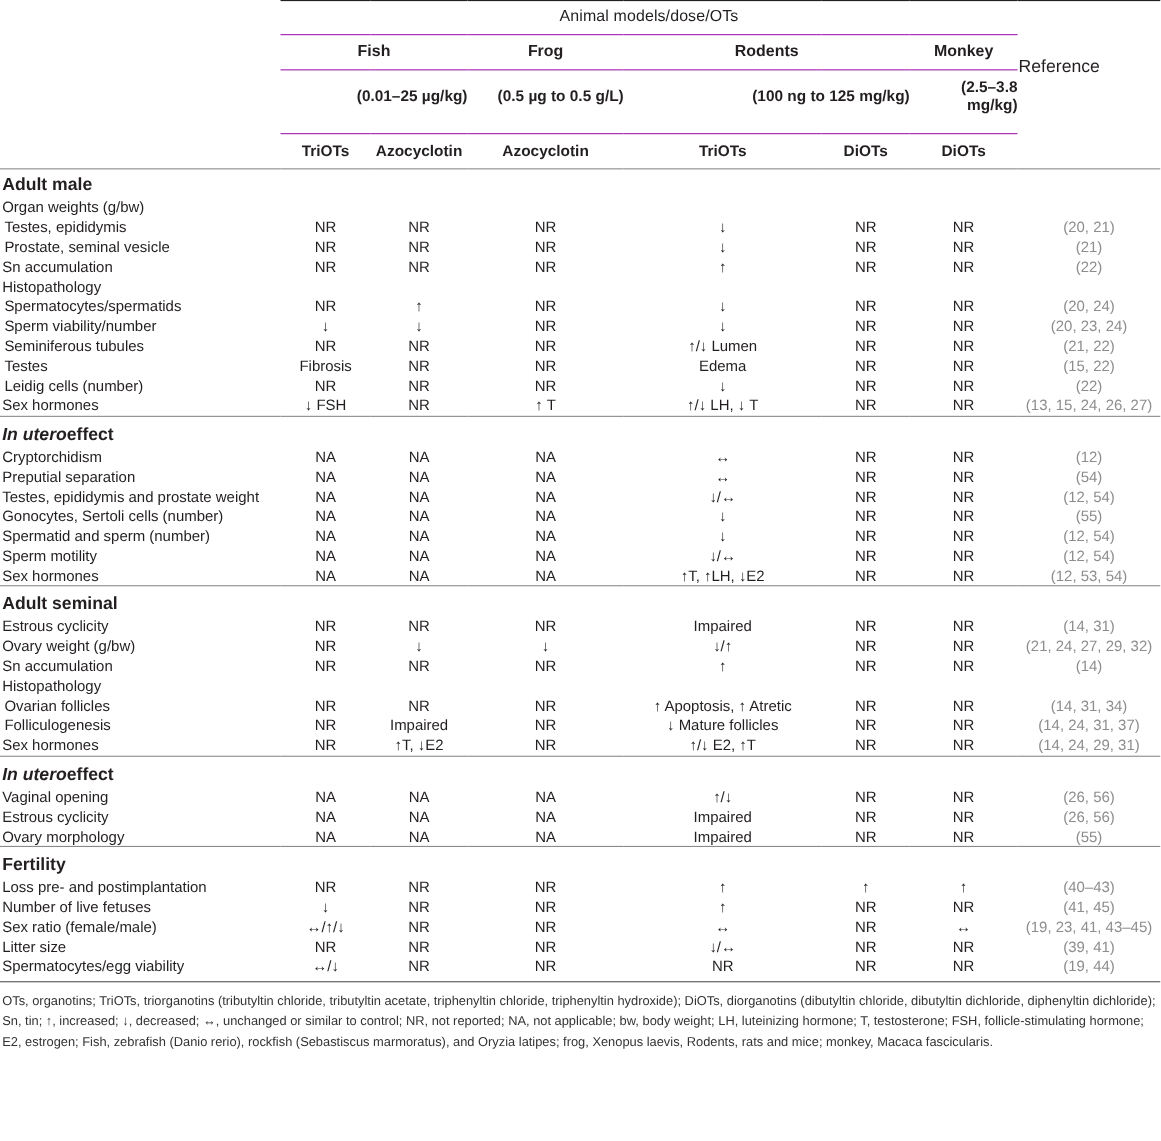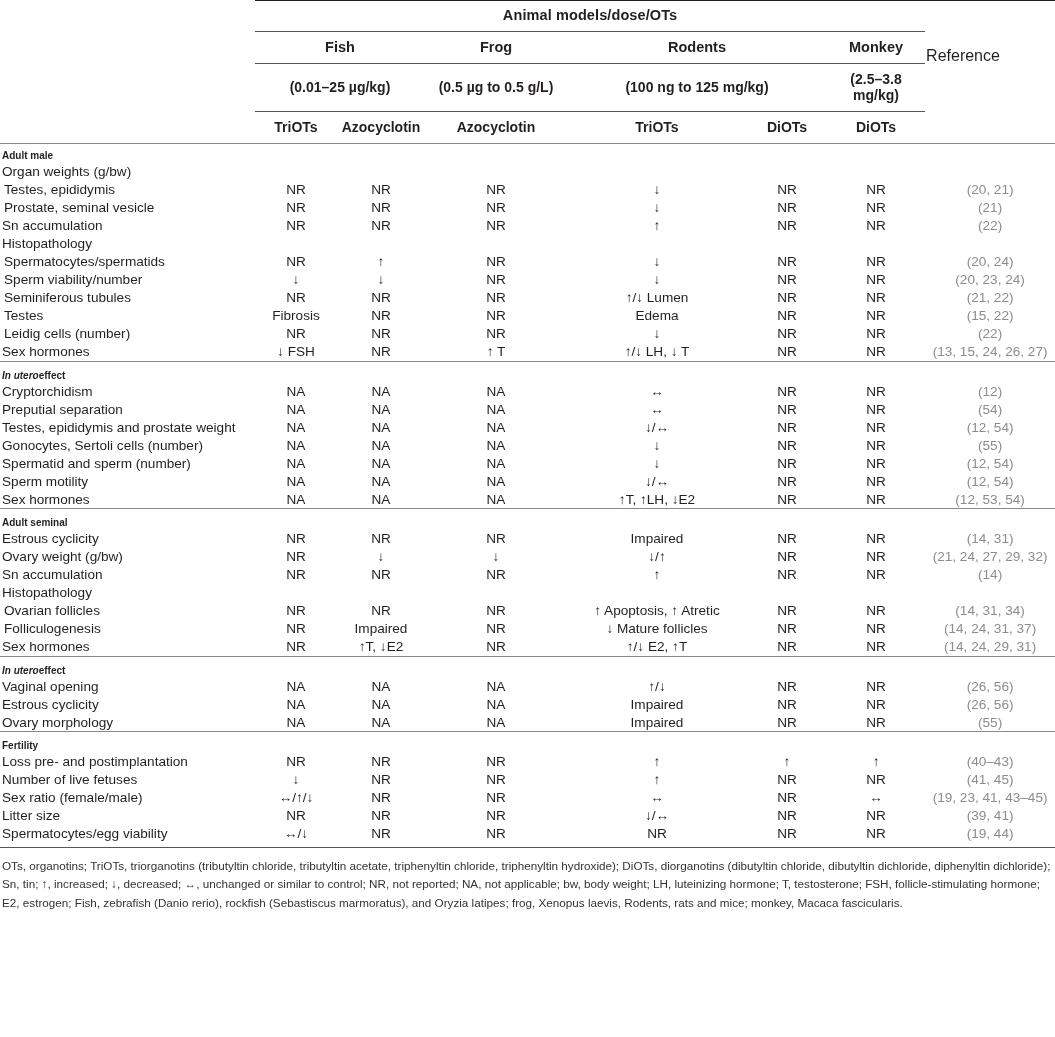--- a/index.html
+++ b/index.html
@@ -27,59 +27,59 @@
   col.c-triots { width: 82px; }
   col.c-azoc   { width: 88px; }
   col.c-frogaz { width: 142px; }
   col.c-rtri   { width: 180px; }
   col.c-rdi    { width: 80px; }
   col.c-monk   { width: 98px; }
   col.c-ref    { width: 130px; }
   .grouptitle {
     text-align: center;
     font-size: 14.5px;
-    font-weight: bold;
+    font-weight: normal;
     padding: 6px 0 8px 0;
     letter-spacing: 0.1px;
   }
   .rule-top { border-top: 1.6px solid #231f20; }
   .rule-thin { border-top: 1px solid #a21caf; }
 
   th.sp-name {
     text-align: center;
     font-size: 14.5px;
     font-weight: bold;
     padding: 7px 0 8px 0;
   }
   th.sp-dose {
-    text-align: center;
+    text-align: right;
     font-size: 14px;
     font-weight: bold;
-    padding: 7px 0 8px 0;
+    padding: 7px 0 18px 0;
   }
   th.sp-sub {
     text-align: center;
     font-size: 14px;
     font-weight: bold;
     padding: 7px 0 8px 0;
   }
   .gapcell { padding: 0; }
 
   
   td.rowlabel {
     font-size: 13.6px;
     text-align: left;
     padding: 1.5px 0 1.5px 2px;
     white-space: nowrap;
     color: #231f20;
   }
   td.rowlabel.indent { padding-left: 4px; }
   td.rowlabel.section {
     font-weight: bold;
-    font-size: 10px;
+    font-size: 16px;
   }
   td.rowlabel.section .ital { font-style: italic; }
 
   td.val {
     font-size: 13.6px;
     text-align: center;
     padding: 1.5px 0;
     white-space: nowrap;
     color: #231f20;
   }

